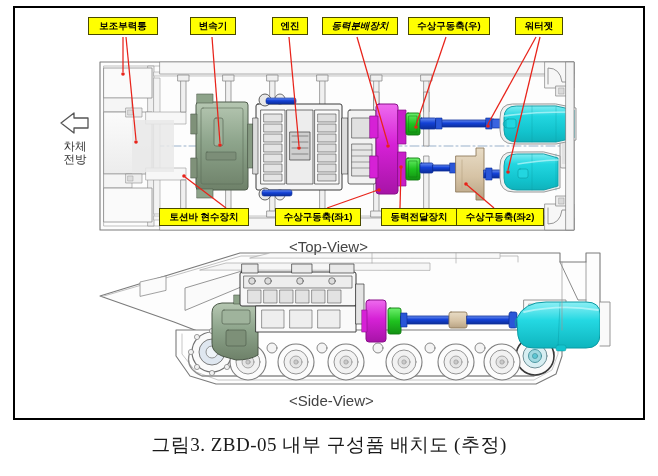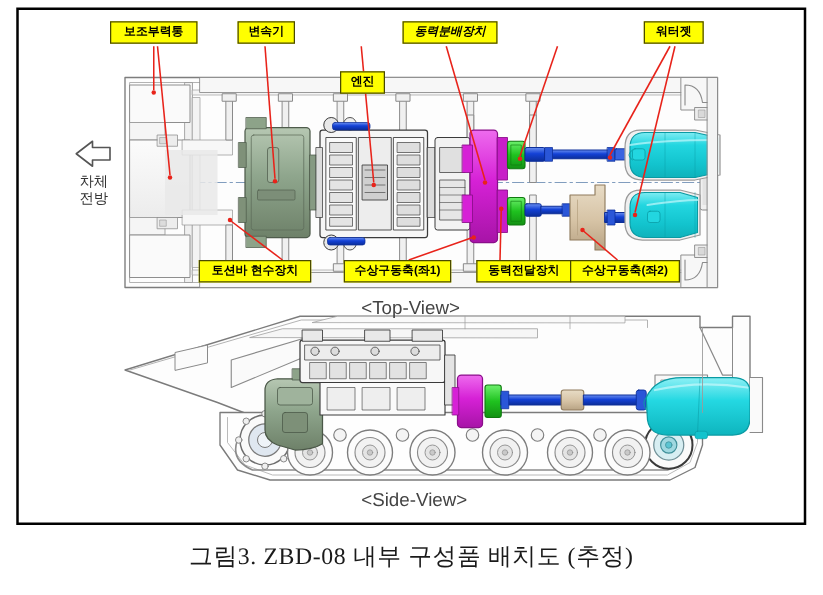--- a/index.html
+++ b/index.html
@@ -465,25 +465,28 @@
       <path d="M61 123 L74 113 L74 118 L88 118 L88 128 L74 128 L74 133 Z" fill="#ffffff" stroke="#555555" stroke-width="1.3" stroke-linejoin="round"></path>
     </g>
   </svg>
 
   <div class="lbl top" style="left:88px;top:17px;width:70px;height:18px;">
     <span>보조부력통</span>
   </div>
   <div class="lbl top" style="left:190px;top:17px;width:46px;height:18px;">
     <span>변속기</span>
   </div>
-  <div class="lbl top" style="left:272px;top:17px;width:36px;height:18px;margin-top:40px;">
+  <div class="lbl top" style="left:272px;top:17px;width:36px;height:18px;">
     <span>엔진</span>
   </div>
   <div class="lbl top" style="left:322px;top:17px;width:76px;height:18px;font-style:italic;">
     <span>동력분배장치</span>
+  </div>
+  <div class="lbl top" style="left:408px;top:17px;width:82px;height:18px;">
+    <span>수상구동축(우)</span>
   </div>
   <div class="lbl top" style="left:515px;top:17px;width:48px;height:18px;">
     <span>워터젯</span>
   </div>
 
   <div class="lbl bot" style="left:159px;top:208px;width:90px;height:18px;">
     <span>토션바 현수장치</span>
   </div>
   <div class="lbl bot" style="left:275px;top:208px;width:86px;height:18px;">
     <span>수상구동축(좌1)</span>
@@ -496,15 +499,15 @@
   </div>
 
   <div class="sidetxt" style="left:52px;top:140px;width:46px;">
     <div>차체</div>
     <div>전방</div>
   </div>
 
   <div class="viewlabel" style="left:289px;top:238px;">&lt;Top-View&gt;</div>
   <div class="viewlabel" style="left:289px;top:392px;">&lt;Side-View&gt;</div>
 
-  <div id="caption">그림3. ZBD-08 내부 구성품 배치도 (추정)</div>
+  <div id="caption">그림3. ZBD-05 내부 구성품 배치도 (추정)</div>
 
 </div>
 
 </body></html>

